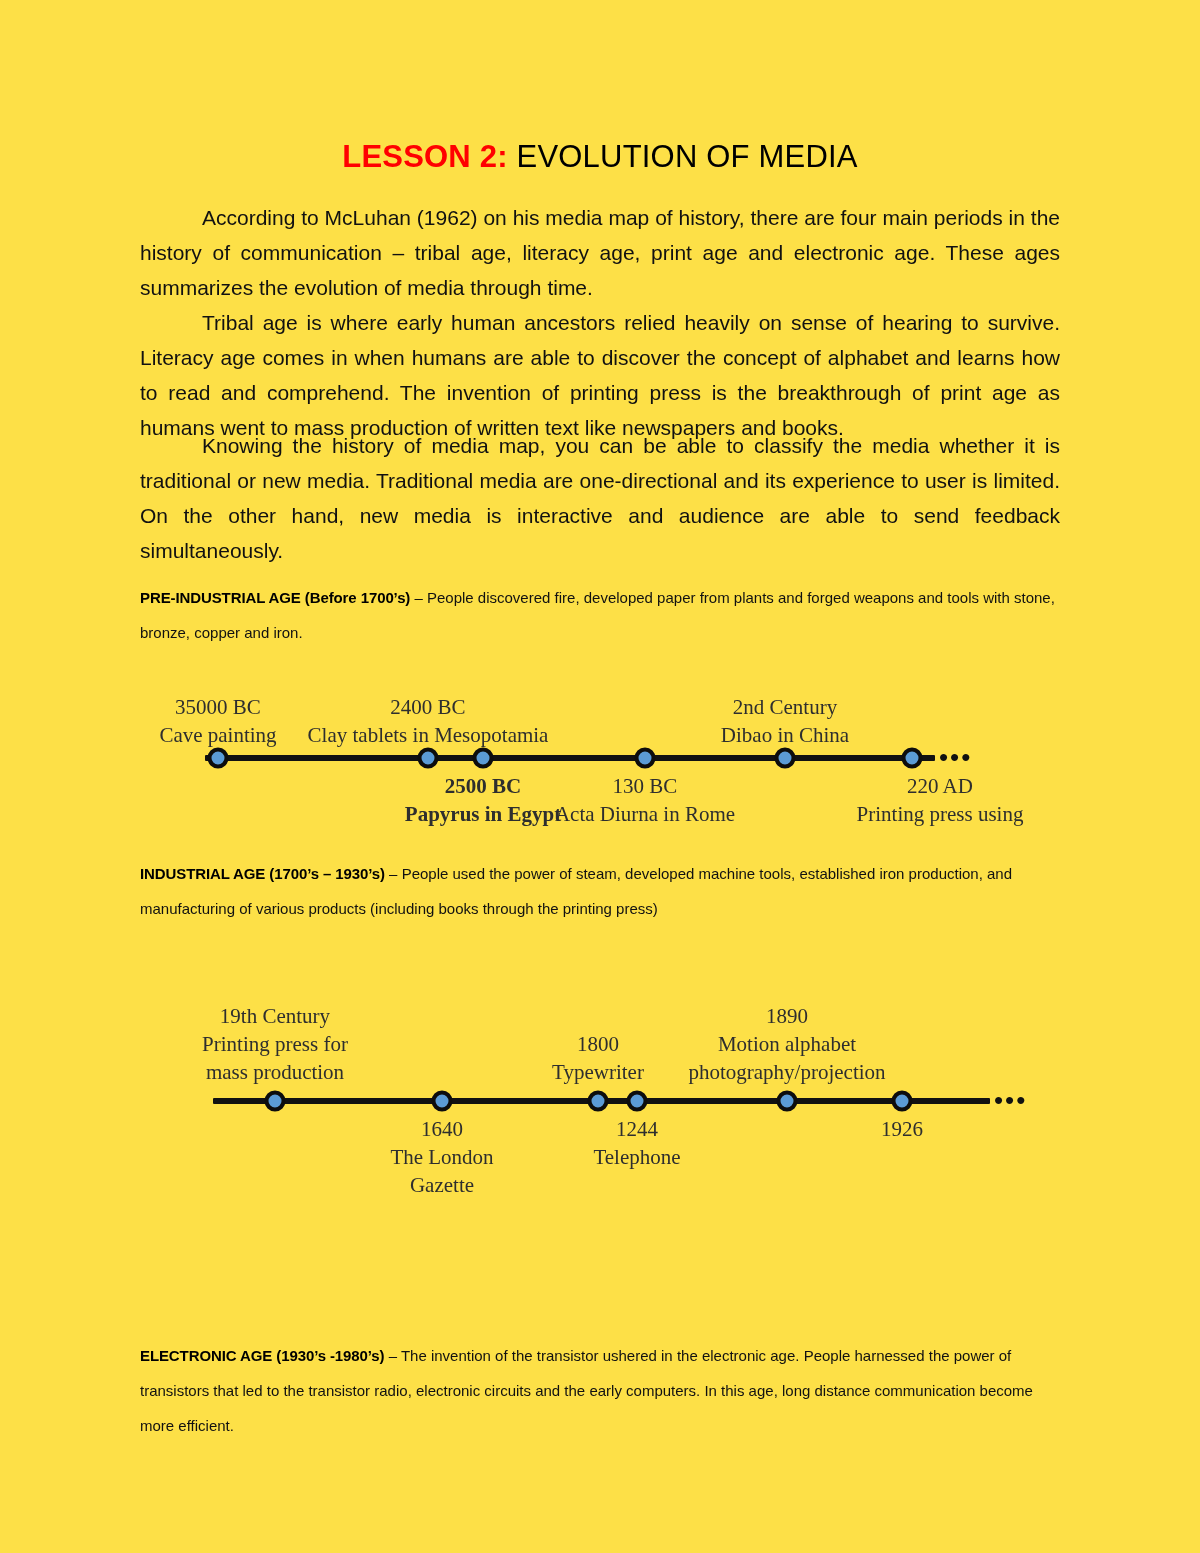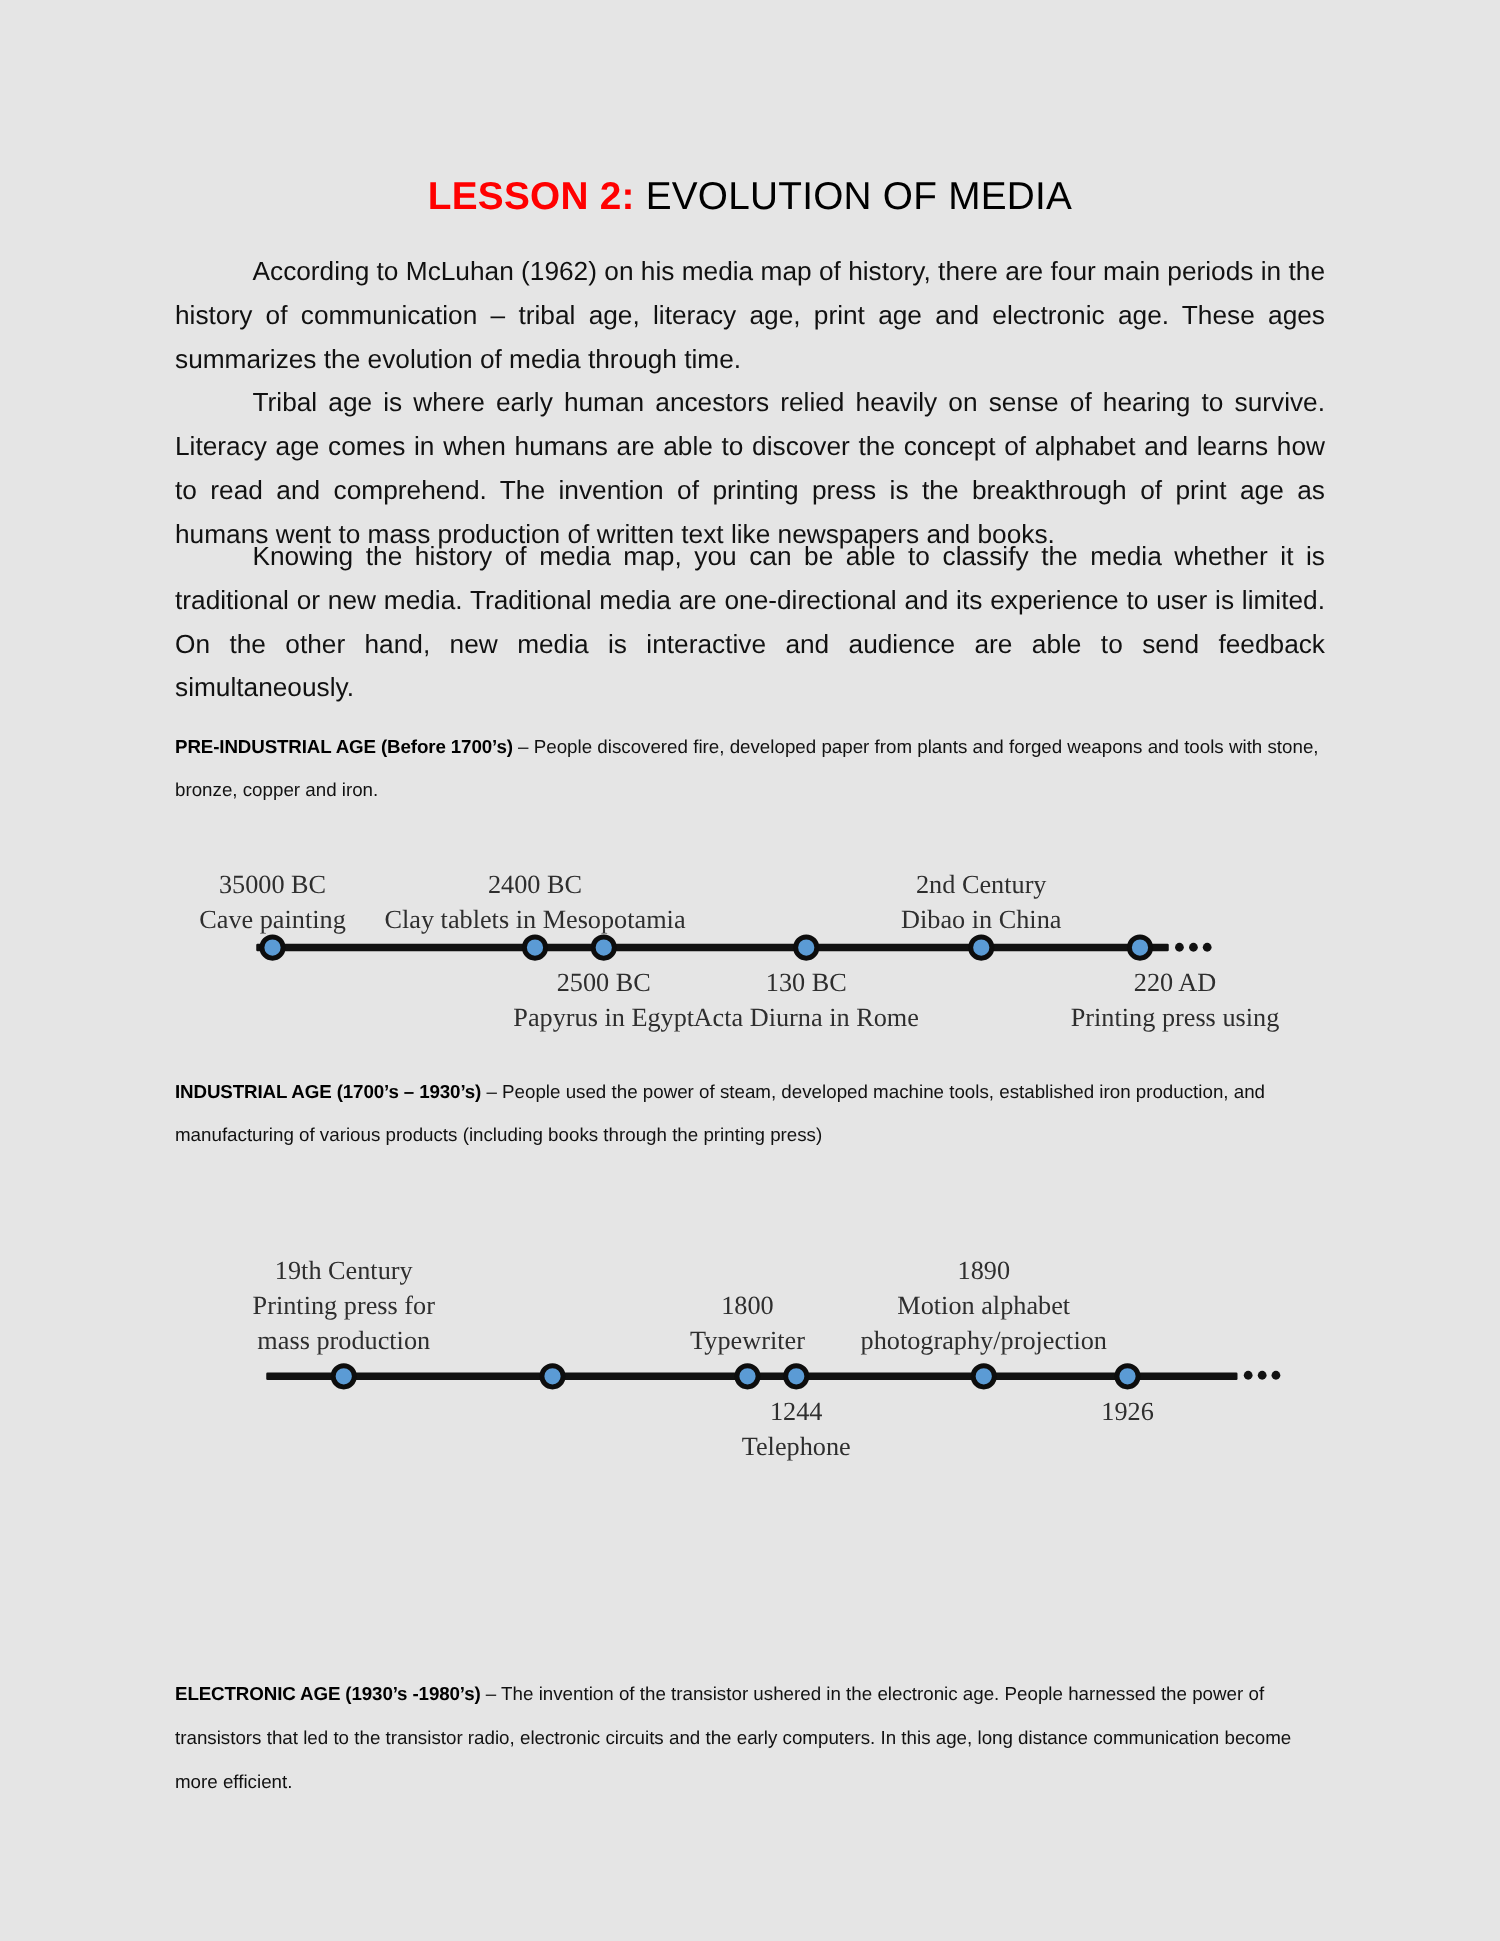--- a/index.html
+++ b/index.html
@@ -15,21 +15,21 @@
     font-family: "Liberation Sans", sans-serif;
     color: #000000;
     overflow: hidden;
   }
 
   .page {
     position: absolute;
     left: 0; top: 0;
     width: 1200px;
     height: 1553px;
-    background: #e5e5e5;
+    background: #fde047;
   }
 
   
   .doc-title {
     position: absolute;
     left: 140px;
     top: 138px;
     width: 920px;
     text-align: center;
     font-size: 31px;
@@ -158,21 +158,21 @@
       <div class="tl-label above" style="left: 78px; bottom: 96px;">
         <span class="ln">35000 BC</span>
         <span class="ln">Cave painting</span>
       </div>
       <div class="tl-dot" style="left: 288px; top: 78px; background: rgb(91, 155, 213);"></div>
       <div class="tl-label above" style="left: 288px; bottom: 96px;">
         <span class="ln">2400 BC</span>
         <span class="ln">Clay tablets in Mesopotamia</span>
       </div>
       <div class="tl-dot" style="left: 343px; top: 78px; background: rgb(91, 155, 213);"></div>
-      <div class="tl-label below" style="left: 343px; top: 92px;">
+      <div class="tl-label below" style="left: 343px; top: 92px; font-weight: bold;">
         <span class="ln">2500 BC</span>
         <span class="ln">Papyrus in Egypt</span>
       </div>
       <div class="tl-dot" style="left: 505px; top: 78px; background: rgb(91, 155, 213);"></div>
       <div class="tl-label below" style="left: 505px; top: 92px;">
         <span class="ln">130 BC</span>
         <span class="ln">Acta Diurna in Rome</span>
       </div>
       <div class="tl-dot" style="left: 645px; top: 78px; background: rgb(91, 155, 213);"></div>
       <div class="tl-label above" style="left: 645px; bottom: 96px;">
@@ -191,20 +191,25 @@
   <div class="timeline tl2">
       <div class="tl-axis" style="left: 73px; width: 777px; top: 103px;"></div>
       <div class="tl-ellipsis" style="left: 854px; top: 106px;">•••</div>
       <div class="tl-dot" style="left: 135px; top: 106px; background: rgb(91, 155, 213);"></div>
       <div class="tl-label above" style="left: 135px; bottom: 124px;">
         <span class="ln">19th Century</span>
         <span class="ln">Printing press for</span>
         <span class="ln">mass production</span>
       </div>
       <div class="tl-dot" style="left: 302px; top: 106px; background: rgb(91, 155, 213);"></div>
+      <div class="tl-label below" style="left: 302px; top: 120px;">
+        <span class="ln">1640</span>
+        <span class="ln">The London</span>
+        <span class="ln">Gazette</span>
+      </div>
       <div class="tl-dot" style="left: 458px; top: 106px; background: rgb(91, 155, 213);"></div>
       <div class="tl-label above" style="left: 458px; bottom: 124px;">
         <span class="ln">1800</span>
         <span class="ln">Typewriter</span>
       </div>
       <div class="tl-dot" style="left: 497px; top: 106px; background: rgb(91, 155, 213);"></div>
       <div class="tl-label below" style="left: 497px; top: 120px;">
         <span class="ln">1244</span>
         <span class="ln">Telephone</span>
       </div>

